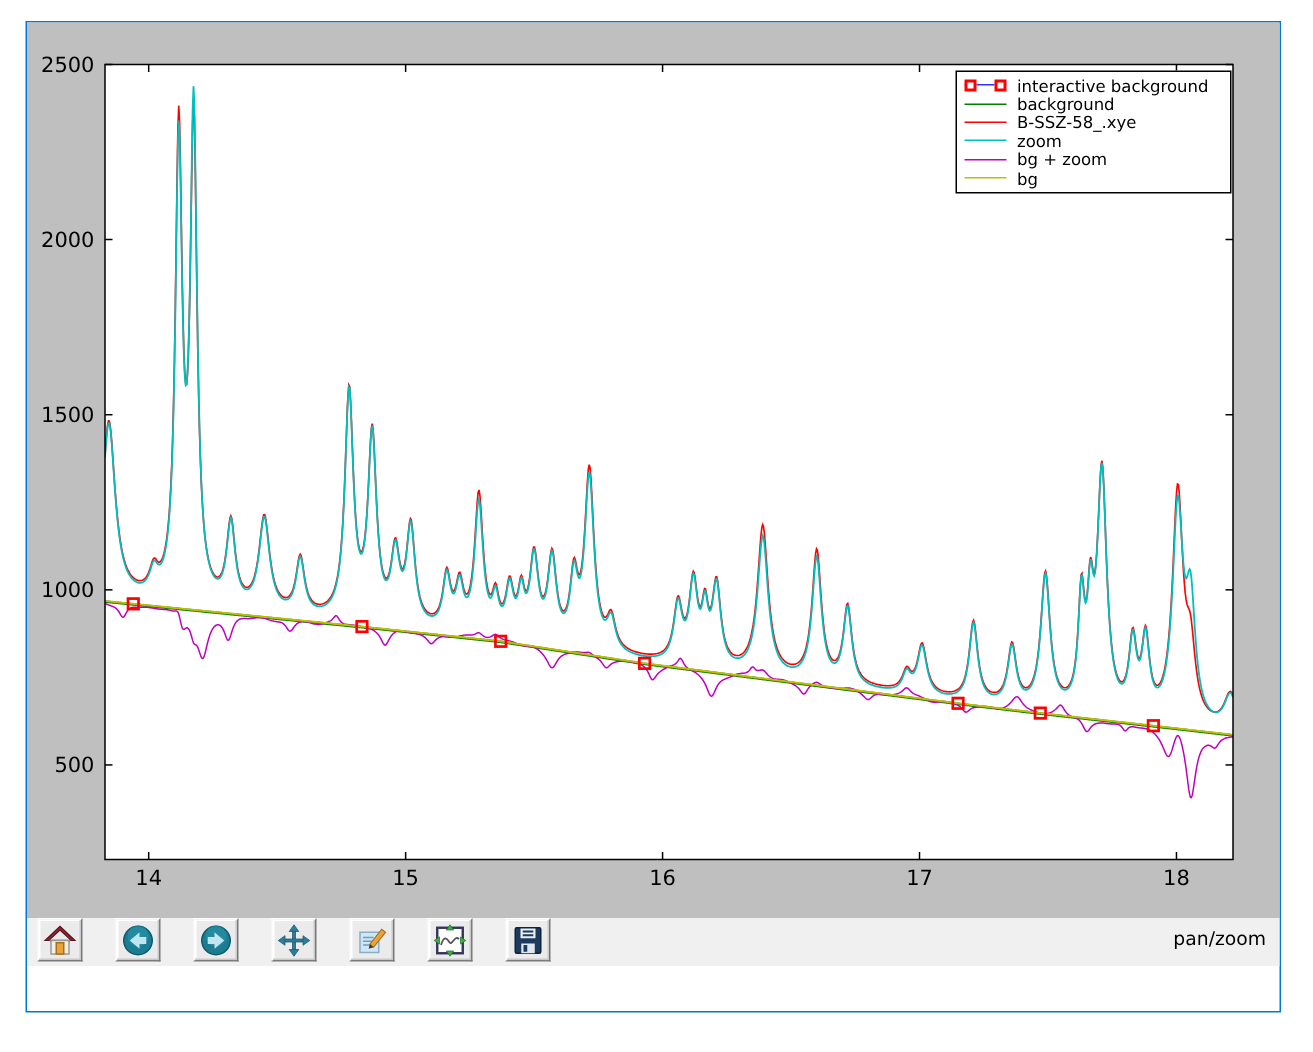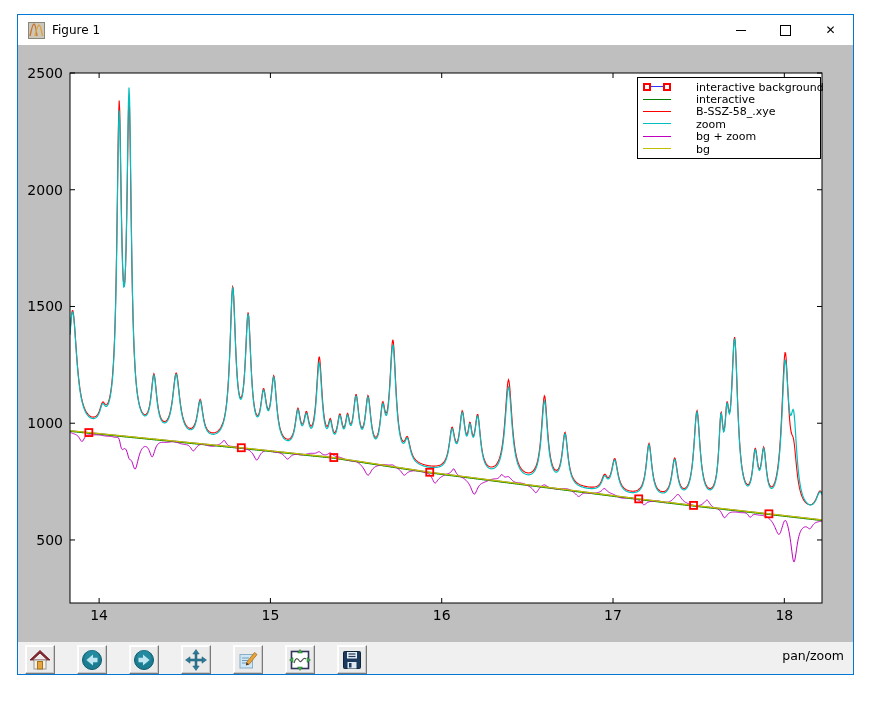--- a/index.html
+++ b/index.html
@@ -22,64 +22,43 @@
   .max-glyph{width:9px;height:9px;border:1px solid #000;display:block;}
   .close-glyph{font-size:12px;color:#000;line-height:1;}
   
   #canvas{position:relative;width:835px;height:597px;background:#bfbfbf;}
   #plot-svg{position:absolute;left:0;top:0;}
   
   #legend{
     position:absolute;left:619px;top:32px;width:172px;background:#ffffff;
     border:1px solid #000;padding:3px 5px 3px 5px;
   }
-  .legend-row{display:flex;align-items:center;height:12.4px;gap:18px;}
+  .legend-row{display:flex;align-items:center;height:12.4px;}
   .legend-sample{width:28px;height:12px;position:relative;flex:0 0 auto;margin-right:7px;}
   .legend-line{position:absolute;left:0;right:0;top:5px;height:0;border-top:2px solid #000;}
   .legend-sq{position:absolute;top:2px;width:4px;height:4px;border:2px solid #ff0000;background:#fff;}
   .legend-label{font-size:11px;color:#000;white-space:nowrap;}
   
   #toolbar{
-    height:32px;background:#f0f0f0;display:flex;align-items:flex-end;
+    height:32px;background:#f0f0f0;display:flex;align-items:flex-start;
     padding-left:7px;position:relative;gap:19px;
   }
   .tb-btn{
     width:28px;height:27px;margin-right:3px;background:#ebebeb;
     border:1px solid;border-color:#fdfdfd #7a7a7a #7a7a7a #fdfdfd;
     box-shadow:inset -1px -1px 0 #c9c9c9, inset 1px 1px 0 #ffffff;
     display:flex;align-items:center;justify-content:center;cursor:default;
   }
   #status-text{position:absolute;right:9px;top:6px;font-size:12.5px;color:#000;}
 </style>
 </head>
 <body>
 
 <div id="window">
 
-  <div id="titlebar">
-    <span class="app-icon">
-      <svg width="17" height="17" viewBox="0 0 17 17">
-        <rect x="0.5" y="0.5" width="16" height="16" fill="#cbc7bd" stroke="#8a8678"></rect>
-        <path d="M2,14 Q4.5,2 6,2 Q7.5,2 9,14" fill="none" stroke="#c8742c" stroke-width="1.4"></path>
-        <path d="M7,14 Q9.5,3 11,3 Q12.5,3 14.5,14" fill="none" stroke="#e0a23a" stroke-width="1.4"></path>
-      </svg>
-    </span>
-    <span class="title-text">Figure 1</span>
-    <div id="window-controls">
-      <div class="win-btn" title="">
-          <span class="min-glyph"></span>
-        </div>
-      <div class="win-btn">
-          <span class="max-glyph"></span>
-        </div>
-      <div class="win-btn">
-          <span class="close-glyph">✕</span>
-        </div>
-    </div>
-  </div>
 
   <div id="canvas">
     <svg id="plot-svg" width="835" height="597">
         <rect x="52" y="28" width="752" height="530" fill="#ffffff"></rect>
         <defs>
           <clipPath id="axclip">
             <rect x="52" y="28" width="752" height="530"></rect>
           </clipPath>
         </defs>
         <path d="M52.00,385.69L52.58,385.75L53.16,385.81L53.74,385.86L54.31,385.92L54.89,385.98L55.47,386.04L56.05,386.09L56.63,386.15L57.21,386.21L57.78,386.27L58.36,386.32L58.94,386.38L59.52,386.44L60.10,386.49L60.68,386.55L61.26,386.61L61.83,386.67L62.41,386.72L62.99,386.78L63.57,386.84L64.15,386.90L64.73,386.95L65.30,387.01L65.88,387.07L66.46,387.13L67.04,387.18L67.62,387.24L68.20,387.30L68.78,387.35L69.35,387.41L69.93,387.47L70.51,387.53L71.09,387.58L71.67,387.64L72.25,387.70L72.82,387.76L73.40,387.81L73.98,387.87L74.56,387.93L75.14,387.99L75.72,388.04L76.30,388.10L76.87,388.16L77.45,388.22L78.03,388.27L78.61,388.33L79.19,388.39L79.77,388.45L80.34,388.51L80.92,388.56L81.50,388.62L82.08,388.68L82.66,388.74L83.24,388.79L83.82,388.85L84.39,388.91L84.97,388.97L85.55,389.02L86.13,389.08L86.71,389.14L87.29,389.20L87.86,389.25L88.44,389.31L89.02,389.37L89.60,389.43L90.18,389.48L90.76,389.54L91.34,389.60L91.91,389.66L92.49,389.71L93.07,389.77L93.65,389.83L94.23,389.89L94.81,389.94L95.38,390.00L95.96,390.06L96.54,390.12L97.12,390.18L97.70,390.23L98.28,390.29L98.86,390.35L99.43,390.41L100.01,390.46L100.59,390.52L101.17,390.58L101.75,390.64L102.33,390.69L102.90,390.75L103.48,390.81L104.06,390.87L104.64,390.92L105.22,390.98L105.80,391.04L106.38,391.10L106.95,391.15L107.53,391.21L108.11,391.27L108.69,391.33L109.27,391.38L109.85,391.44L110.42,391.50L111.00,391.56L111.58,391.61L112.16,391.67L112.74,391.73L113.32,391.79L113.90,391.85L114.47,391.90L115.05,391.96L115.63,392.02L116.21,392.08L116.79,392.13L117.37,392.19L117.94,392.25L118.52,392.31L119.10,392.36L119.68,392.42L120.26,392.48L120.84,392.54L121.42,392.59L121.99,392.65L122.57,392.71L123.15,392.77L123.73,392.82L124.31,392.88L124.89,392.94L125.46,393.00L126.04,393.05L126.62,393.11L127.20,393.17L127.78,393.23L128.36,393.28L128.94,393.34L129.51,393.40L130.09,393.46L130.67,393.52L131.25,393.57L131.83,393.63L132.41,393.69L132.98,393.75L133.56,393.80L134.14,393.86L134.72,393.92L135.30,393.98L135.88,394.03L136.46,394.09L137.03,394.15L137.61,394.21L138.19,394.26L138.77,394.32L139.35,394.38L139.93,394.44L140.50,394.49L141.08,394.55L141.66,394.61L142.24,394.67L142.82,394.72L143.40,394.78L143.98,394.84L144.55,394.90L145.13,394.95L145.71,395.01L146.29,395.07L146.87,395.13L147.45,395.18L148.02,395.24L148.60,395.30L149.18,395.36L149.76,395.42L150.34,395.47L150.92,395.53L151.50,395.59L152.07,395.65L152.65,395.70L153.23,395.76L153.81,395.82L154.39,395.88L154.97,395.93L155.54,395.99L156.12,396.05L156.70,396.11L157.28,396.16L157.86,396.22L158.44,396.28L159.02,396.34L159.59,396.39L160.17,396.45L160.75,396.51L161.33,396.57L161.91,396.62L162.49,396.68L163.06,396.74L163.64,396.80L164.22,396.85L164.80,396.91L165.38,396.97L165.96,397.03L166.54,397.09L167.11,397.14L167.69,397.20L168.27,397.26L168.85,397.32L169.43,397.37L170.01,397.43L170.58,397.49L171.16,397.55L171.74,397.60L172.32,397.66L172.90,397.72L173.48,397.78L174.06,397.83L174.63,397.89L175.21,397.95L175.79,398.01L176.37,398.06L176.95,398.12L177.53,398.18L178.10,398.24L178.68,398.29L179.26,398.35L179.84,398.41L180.42,398.47L181.00,398.52L181.58,398.58L182.15,398.64L182.73,398.70L183.31,398.76L183.89,398.81L184.47,398.87L185.05,398.93L185.62,398.99L186.20,399.04L186.78,399.10L187.36,399.16L187.94,399.22L188.52,399.27L189.10,399.33L189.67,399.39L190.25,399.45L190.83,399.50L191.41,399.56L191.99,399.62L192.57,399.68L193.14,399.73L193.72,399.79L194.30,399.85L194.88,399.91L195.46,399.96L196.04,400.02L196.62,400.08L197.19,400.14L197.77,400.19L198.35,400.25L198.93,400.31L199.51,400.37L200.09,400.43L200.66,400.48L201.24,400.54L201.82,400.60L202.40,400.66L202.98,400.71L203.56,400.77L204.14,400.83L204.71,400.89L205.29,400.94L205.87,401.00L206.45,401.06L207.03,401.12L207.61,401.17L208.18,401.23L208.76,401.29L209.34,401.35L209.92,401.40L210.50,401.46L211.08,401.52L211.66,401.58L212.23,401.63L212.81,401.69L213.39,401.75L213.97,401.81L214.55,401.86L215.13,401.92L215.70,401.98L216.28,402.04L216.86,402.09L217.44,402.15L218.02,402.21L218.60,402.27L219.18,402.33L219.75,402.38L220.33,402.44L220.91,402.50L221.49,402.56L222.07,402.61L222.65,402.67L223.22,402.73L223.80,402.79L224.38,402.85L224.96,402.91L225.54,402.97L226.12,403.03L226.70,403.10L227.27,403.16L227.85,403.22L228.43,403.28L229.01,403.34L229.59,403.40L230.17,403.46L230.74,403.53L231.32,403.59L231.90,403.65L232.48,403.71L233.06,403.77L233.64,403.83L234.22,403.89L234.79,403.95L235.37,404.02L235.95,404.08L236.53,404.14L237.11,404.20L237.69,404.26L238.26,404.32L238.84,404.38L239.42,404.44L240.00,404.51L240.58,404.57L241.16,404.63L241.74,404.69L242.31,404.75L242.89,404.81L243.47,404.87L244.05,404.94L244.63,405.00L245.21,405.06L245.78,405.12L246.36,405.18L246.94,405.24L247.52,405.30L248.10,405.36L248.68,405.43L249.26,405.49L249.83,405.55L250.41,405.61L250.99,405.67L251.57,405.73L252.15,405.79L252.73,405.86L253.30,405.92L253.88,405.98L254.46,406.04L255.04,406.10L255.62,406.16L256.20,406.22L256.78,406.28L257.35,406.35L257.93,406.41L258.51,406.47L259.09,406.53L259.67,406.59L260.25,406.65L260.82,406.71L261.40,406.78L261.98,406.84L262.56,406.90L263.14,406.96L263.72,407.02L264.30,407.08L264.87,407.14L265.45,407.20L266.03,407.27L266.61,407.33L267.19,407.39L267.77,407.45L268.34,407.51L268.92,407.57L269.50,407.63L270.08,407.70L270.66,407.76L271.24,407.82L271.82,407.88L272.39,407.94L272.97,408.00L273.55,408.06L274.13,408.12L274.71,408.19L275.29,408.25L275.86,408.31L276.44,408.37L277.02,408.43L277.60,408.49L278.18,408.55L278.76,408.61L279.34,408.68L279.91,408.74L280.49,408.80L281.07,408.86L281.65,408.92L282.23,408.98L282.81,409.04L283.38,409.11L283.96,409.17L284.54,409.23L285.12,409.29L285.70,409.35L286.28,409.41L286.86,409.47L287.43,409.53L288.01,409.60L288.59,409.66L289.17,409.72L289.75,409.78L290.33,409.84L290.90,409.90L291.48,409.96L292.06,410.03L292.64,410.09L293.22,410.15L293.80,410.21L294.38,410.27L294.95,410.33L295.53,410.39L296.11,410.45L296.69,410.52L297.27,410.58L297.85,410.64L298.42,410.70L299.00,410.76L299.58,410.82L300.16,410.88L300.74,410.95L301.32,411.01L301.90,411.07L302.47,411.13L303.05,411.19L303.63,411.25L304.21,411.31L304.79,411.37L305.37,411.44L305.94,411.50L306.52,411.56L307.10,411.62L307.68,411.68L308.26,411.74L308.84,411.80L309.42,411.87L309.99,411.93L310.57,411.99L311.15,412.05L311.73,412.11L312.31,412.17L312.89,412.23L313.46,412.29L314.04,412.36L314.62,412.42L315.20,412.48L315.78,412.54L316.36,412.63L316.94,412.72L317.51,412.80L318.09,412.89L318.67,412.98L319.25,413.07L319.83,413.16L320.41,413.25L320.98,413.34L321.56,413.43L322.14,413.51L322.72,413.60L323.30,413.69L323.88,413.78L324.46,413.87L325.03,413.96L325.61,414.05L326.19,414.14L326.77,414.22L327.35,414.31L327.93,414.40L328.50,414.49L329.08,414.58L329.66,414.67L330.24,414.76L330.82,414.84L331.40,414.93L331.98,415.02L332.55,415.11L333.13,415.20L333.71,415.29L334.29,415.38L334.87,415.47L335.45,415.55L336.02,415.64L336.60,415.73L337.18,415.82L337.76,415.91L338.34,416.00L338.92,416.09L339.50,416.18L340.07,416.26L340.65,416.35L341.23,416.44L341.81,416.53L342.39,416.62L342.97,416.71L343.54,416.80L344.12,416.88L344.70,416.97L345.28,417.06L345.86,417.15L346.44,417.24L347.02,417.33L347.59,417.42L348.17,417.51L348.75,417.59L349.33,417.68L349.91,417.77L350.49,417.86L351.06,417.95L351.64,418.04L352.22,418.13L352.80,418.22L353.38,418.30L353.96,418.39L354.54,418.48L355.11,418.57L355.69,418.66L356.27,418.75L356.85,418.84L357.43,418.93L358.01,419.01L358.58,419.10L359.16,419.19L359.74,419.28L360.32,419.37L360.90,419.46L361.48,419.55L362.06,419.63L362.63,419.72L363.21,419.81L363.79,419.90L364.37,419.99L364.95,420.08L365.53,420.17L366.10,420.26L366.68,420.34L367.26,420.43L367.84,420.52L368.42,420.61L369.00,420.70L369.58,420.79L370.15,420.88L370.73,420.97L371.31,421.05L371.89,421.14L372.47,421.23L373.05,421.32L373.62,421.41L374.20,421.50L374.78,421.59L375.36,421.67L375.94,421.76L376.52,421.85L377.10,421.94L377.67,422.03L378.25,422.12L378.83,422.21L379.41,422.30L379.99,422.38L380.57,422.47L381.14,422.56L381.72,422.65L382.30,422.74L382.88,422.83L383.46,422.92L384.04,423.01L384.62,423.09L385.19,423.18L385.77,423.27L386.35,423.36L386.93,423.45L387.51,423.54L388.09,423.63L388.66,423.71L389.24,423.80L389.82,423.89L390.40,423.98L390.98,424.07L391.56,424.16L392.14,424.25L392.71,424.34L393.29,424.42L393.87,424.51L394.45,424.60L395.03,424.69L395.61,424.78L396.18,424.87L396.76,424.96L397.34,425.05L397.92,425.13L398.50,425.22L399.08,425.31L399.66,425.40L400.23,425.49L400.81,425.58L401.39,425.67L401.97,425.75L402.55,425.84L403.13,425.93L403.70,426.02L404.28,426.11L404.86,426.20L405.44,426.29L406.02,426.38L406.60,426.46L407.18,426.55L407.75,426.64L408.33,426.73L408.91,426.82L409.49,426.91L410.07,427.00L410.65,427.09L411.22,427.17L411.80,427.26L412.38,427.33L412.96,427.41L413.54,427.48L414.12,427.56L414.70,427.63L415.27,427.70L415.85,427.78L416.43,427.85L417.01,427.92L417.59,428.00L418.17,428.07L418.74,428.14L419.32,428.22L419.90,428.29L420.48,428.37L421.06,428.44L421.64,428.51L422.22,428.59L422.79,428.66L423.37,428.73L423.95,428.81L424.53,428.88L425.11,428.96L425.69,429.03L426.26,429.10L426.84,429.18L427.42,429.25L428.00,429.32L428.58,429.40L429.16,429.47L429.74,429.54L430.31,429.62L430.89,429.69L431.47,429.77L432.05,429.84L432.63,429.91L433.21,429.99L433.78,430.06L434.36,430.13L434.94,430.21L435.52,430.28L436.10,430.36L436.68,430.43L437.26,430.50L437.83,430.58L438.41,430.65L438.99,430.72L439.57,430.80L440.15,430.87L440.73,430.94L441.30,431.02L441.88,431.09L442.46,431.17L443.04,431.24L443.62,431.31L444.20,431.39L444.78,431.46L445.35,431.53L445.93,431.61L446.51,431.68L447.09,431.75L447.67,431.83L448.25,431.90L448.82,431.98L449.40,432.05L449.98,432.12L450.56,432.20L451.14,432.27L451.72,432.34L452.30,432.42L452.87,432.49L453.45,432.57L454.03,432.64L454.61,432.71L455.19,432.79L455.77,432.86L456.34,432.93L456.92,433.01L457.50,433.08L458.08,433.15L458.66,433.23L459.24,433.30L459.82,433.38L460.39,433.45L460.97,433.52L461.55,433.60L462.13,433.67L462.71,433.74L463.29,433.82L463.86,433.89L464.44,433.97L465.02,434.04L465.60,434.11L466.18,434.19L466.76,434.26L467.34,434.33L467.91,434.41L468.49,434.48L469.07,434.55L469.65,434.63L470.23,434.70L470.81,434.78L471.38,434.85L471.96,434.92L472.54,435.00L473.12,435.07L473.70,435.14L474.28,435.22L474.86,435.29L475.43,435.37L476.01,435.44L476.59,435.51L477.17,435.59L477.75,435.66L478.33,435.73L478.90,435.81L479.48,435.88L480.06,435.95L480.64,436.03L481.22,436.10L481.80,436.18L482.38,436.25L482.95,436.32L483.53,436.40L484.11,436.47L484.69,436.54L485.27,436.62L485.85,436.69L486.42,436.76L487.00,436.84L487.58,436.91L488.16,436.99L488.74,437.06L489.32,437.13L489.90,437.21L490.47,437.28L491.05,437.35L491.63,437.43L492.21,437.50L492.79,437.58L493.37,437.65L493.94,437.72L494.52,437.80L495.10,437.87L495.68,437.94L496.26,438.02L496.84,438.09L497.42,438.16L497.99,438.24L498.57,438.31L499.15,438.39L499.73,438.46L500.31,438.53L500.89,438.61L501.46,438.68L502.04,438.75L502.62,438.83L503.20,438.90L503.78,438.98L504.36,439.05L504.94,439.12L505.51,439.20L506.09,439.27L506.67,439.34L507.25,439.42L507.83,439.49L508.41,439.56L508.98,439.64L509.56,439.71L510.14,439.79L510.72,439.86L511.30,439.93L511.88,440.01L512.46,440.08L513.03,440.15L513.61,440.23L514.19,440.30L514.77,440.37L515.35,440.45L515.93,440.52L516.50,440.60L517.08,440.67L517.66,440.74L518.24,440.82L518.82,440.89L519.40,440.96L519.98,441.04L520.55,441.11L521.13,441.19L521.71,441.26L522.29,441.33L522.87,441.41L523.45,441.48L524.02,441.55L524.60,441.63L525.18,441.70L525.76,441.77L526.34,441.85L526.92,441.92L527.50,442.00L528.07,442.07L528.65,442.14L529.23,442.22L529.81,442.29L530.39,442.36L530.97,442.44L531.54,442.51L532.12,442.59L532.70,442.66L533.28,442.73L533.86,442.81L534.44,442.88L535.02,442.95L535.59,443.03L536.17,443.10L536.75,443.17L537.33,443.25L537.91,443.32L538.49,443.40L539.06,443.47L539.64,443.54L540.22,443.62L540.80,443.69L541.38,443.76L541.96,443.84L542.54,443.91L543.11,443.98L543.69,444.06L544.27,444.13L544.85,444.21L545.43,444.28L546.01,444.35L546.58,444.43L547.16,444.50L547.74,444.57L548.32,444.65L548.90,444.72L549.48,444.80L550.06,444.87L550.63,444.94L551.21,445.02L551.79,445.09L552.37,445.16L552.95,445.24L553.53,445.31L554.10,445.38L554.68,445.46L555.26,445.53L555.84,445.61L556.42,445.68L557.00,445.75L557.58,445.83L558.15,445.90L558.73,445.97L559.31,446.05L559.89,446.12L560.47,446.20L561.05,446.27L561.62,446.34L562.20,446.42L562.78,446.49L563.36,446.56L563.94,446.64L564.52,446.71L565.10,446.78L565.67,446.86L566.25,446.93L566.83,447.01L567.41,447.08L567.99,447.15L568.57,447.23L569.14,447.30L569.72,447.37L570.30,447.45L570.88,447.52L571.46,447.59L572.04,447.67L572.62,447.74L573.19,447.82L573.77,447.89L574.35,447.96L574.93,448.04L575.51,448.11L576.09,448.18L576.66,448.26L577.24,448.33L577.82,448.41L578.40,448.48L578.98,448.55L579.56,448.63L580.14,448.70L580.71,448.77L581.29,448.85L581.87,448.92L582.45,448.99L583.03,449.07L583.61,449.14L584.18,449.22L584.76,449.29L585.34,449.36L585.92,449.44L586.50,449.51L587.08,449.58L587.66,449.66L588.23,449.73L588.81,449.81L589.39,449.88L589.97,449.95L590.55,450.03L591.13,450.10L591.70,450.17L592.28,450.25L592.86,450.32L593.44,450.39L594.02,450.47L594.60,450.54L595.18,450.62L595.75,450.69L596.33,450.76L596.91,450.84L597.49,450.91L598.07,450.98L598.65,451.06L599.22,451.13L599.80,451.20L600.38,451.28L600.96,451.35L601.54,451.43L602.12,451.50L602.70,451.57L603.27,451.65L603.85,451.72L604.43,451.79L605.01,451.87L605.59,451.94L606.17,452.02L606.74,452.09L607.32,452.16L607.90,452.24L608.48,452.31L609.06,452.38L609.64,452.46L610.22,452.53L610.79,452.60L611.37,452.68L611.95,452.75L612.53,452.83L613.11,452.90L613.69,452.97L614.26,453.05L614.84,453.12L615.42,453.19L616.00,453.27L616.58,453.34L617.16,453.42L617.74,453.49L618.31,453.56L618.89,453.64L619.47,453.71L620.05,453.78L620.63,453.86L621.21,453.93L621.78,454.00L622.36,454.06L622.94,454.13L623.52,454.20L624.10,454.27L624.68,454.34L625.26,454.41L625.83,454.48L626.41,454.55L626.99,454.62L627.57,454.69L628.15,454.75L628.73,454.82L629.30,454.89L629.88,454.96L630.46,455.03L631.04,455.10L631.62,455.17L632.20,455.24L632.78,455.31L633.35,455.38L633.93,455.44L634.51,455.51L635.09,455.58L635.67,455.65L636.25,455.72L636.82,455.79L637.40,455.86L637.98,455.93L638.56,456.00L639.14,456.07L639.72,456.13L640.30,456.20L640.87,456.27L641.45,456.34L642.03,456.41L642.61,456.48L643.19,456.55L643.77,456.62L644.34,456.69L644.92,456.76L645.50,456.82L646.08,456.89L646.66,456.96L647.24,457.03L647.82,457.10L648.39,457.17L648.97,457.24L649.55,457.31L650.13,457.38L650.71,457.45L651.29,457.51L651.86,457.58L652.44,457.65L653.02,457.72L653.60,457.79L654.18,457.86L654.76,457.93L655.34,458.00L655.91,458.07L656.49,458.14L657.07,458.20L657.65,458.27L658.23,458.34L658.81,458.41L659.38,458.48L659.96,458.55L660.54,458.62L661.12,458.69L661.70,458.76L662.28,458.83L662.86,458.89L663.43,458.96L664.01,459.03L664.59,459.10L665.17,459.17L665.75,459.24L666.33,459.31L666.90,459.38L667.48,459.45L668.06,459.52L668.64,459.58L669.22,459.65L669.80,459.72L670.38,459.79L670.95,459.86L671.53,459.93L672.11,460.00L672.69,460.07L673.27,460.14L673.85,460.20L674.42,460.27L675.00,460.34L675.58,460.41L676.16,460.48L676.74,460.54L677.32,460.60L677.90,460.67L678.47,460.73L679.05,460.80L679.63,460.86L680.21,460.93L680.79,460.99L681.37,461.06L681.94,461.12L682.52,461.19L683.10,461.25L683.68,461.31L684.26,461.38L684.84,461.44L685.42,461.51L685.99,461.57L686.57,461.64L687.15,461.70L687.73,461.77L688.31,461.83L688.89,461.90L689.46,461.96L690.04,462.02L690.62,462.09L691.20,462.15L691.78,462.22L692.36,462.28L692.94,462.35L693.51,462.41L694.09,462.48L694.67,462.54L695.25,462.60L695.83,462.67L696.41,462.73L696.98,462.80L697.56,462.86L698.14,462.93L698.72,462.99L699.30,463.06L699.88,463.12L700.46,463.19L701.03,463.25L701.61,463.31L702.19,463.38L702.77,463.44L703.35,463.51L703.93,463.57L704.50,463.64L705.08,463.70L705.66,463.77L706.24,463.83L706.82,463.89L707.40,463.96L707.98,464.02L708.55,464.09L709.13,464.15L709.71,464.22L710.29,464.28L710.87,464.35L711.45,464.41L712.02,464.48L712.60,464.54L713.18,464.60L713.76,464.67L714.34,464.73L714.92,464.80L715.50,464.86L716.07,464.93L716.65,464.99L717.23,465.06L717.81,465.12L718.39,465.19L718.97,465.25L719.54,465.31L720.12,465.38L720.70,465.44L721.28,465.51L721.86,465.57L722.44,465.64L723.02,465.70L723.59,465.77L724.17,465.83L724.75,465.89L725.33,465.96L725.91,466.02L726.49,466.09L727.06,466.15L727.64,466.22L728.22,466.28L728.80,466.35L729.38,466.41L729.96,466.48L730.54,466.54L731.11,466.60L731.69,466.67L732.27,466.73L732.85,466.80L733.43,466.86L734.01,466.93L734.58,466.99L735.16,467.06L735.74,467.12L736.32,467.18L736.90,467.25L737.48,467.31L738.06,467.38L738.63,467.44L739.21,467.51L739.79,467.57L740.37,467.64L740.95,467.70L741.53,467.77L742.10,467.83L742.68,467.89L743.26,467.96L743.84,468.02L744.42,468.09L745.00,468.15L745.58,468.22L746.15,468.28L746.73,468.35L747.31,468.41L747.89,468.48L748.47,468.54L749.05,468.60L749.62,468.67L750.20,468.73L750.78,468.80L751.36,468.86L751.94,468.93L752.52,469.00L753.10,469.06L753.67,469.13L754.25,469.19L754.83,469.26L755.41,469.33L755.99,469.39L756.57,469.46L757.14,469.52L757.72,469.59L758.30,469.66L758.88,469.72L759.46,469.79L760.04,469.86L760.62,469.92L761.19,469.99L761.77,470.05L762.35,470.12L762.93,470.19L763.51,470.25L764.09,470.32L764.66,470.38L765.24,470.45L765.82,470.52L766.40,470.58L766.98,470.65L767.56,470.72L768.14,470.78L768.71,470.85L769.29,470.91L769.87,470.98L770.45,471.05L771.03,471.11L771.61,471.18L772.18,471.24L772.76,471.31L773.34,471.38L773.92,471.44L774.50,471.51L775.08,471.57L775.66,471.64L776.23,471.71L776.81,471.77L777.39,471.84L777.97,471.91L778.55,471.97L779.13,472.04L779.70,472.10L780.28,472.17L780.86,472.24L781.44,472.30L782.02,472.37L782.60,472.43L783.18,472.50L783.75,472.57L784.33,472.63L784.91,472.70L785.49,472.76L786.07,472.83L786.65,472.90L787.22,472.96L787.80,473.03L788.38,473.10L788.96,473.16L789.54,473.23L790.12,473.29L790.70,473.36L791.27,473.43L791.85,473.49L792.43,473.56L793.01,473.62L793.59,473.69L794.17,473.76L794.74,473.82L795.32,473.89L795.90,473.96L796.48,474.02L797.06,474.09L797.64,474.15L798.22,474.22L798.79,474.29L799.37,474.35L799.95,474.42L800.53,474.48L801.11,474.55L801.69,474.62L802.26,474.68L802.84,474.75L803.42,474.81L804.00,474.88" fill="none" stroke="#3333ff" stroke-width="1" clip-path="url(#axclip)"></path>
@@ -133,21 +112,21 @@
             <span class="legend-line" style="border-top-color: rgb(51, 51, 255); border-top-width: 1.6px;"></span>
             <span class="legend-sq" style="left: 0px; border-color: rgb(255, 0, 0);"></span>
             <span class="legend-sq" style="left: 20px; border-color: rgb(255, 0, 0);"></span>
           </span>
           <span class="legend-label">interactive background</span>
         </div>
         <div class="legend-row">
           <span class="legend-sample">
             <span class="legend-line" style="border-top-color: rgb(0, 127, 0); border-top-width: 1.6px;"></span>
           </span>
-          <span class="legend-label">interactive</span>
+          <span class="legend-label">background</span>
         </div>
         <div class="legend-row">
           <span class="legend-sample">
             <span class="legend-line" style="border-top-color: rgb(255, 0, 0); border-top-width: 1.6px;"></span>
           </span>
           <span class="legend-label">B-SSZ-58_.xye</span>
         </div>
         <div class="legend-row">
           <span class="legend-sample">
             <span class="legend-line" style="border-top-color: rgb(0, 191, 191); border-top-width: 1.6px;"></span>

